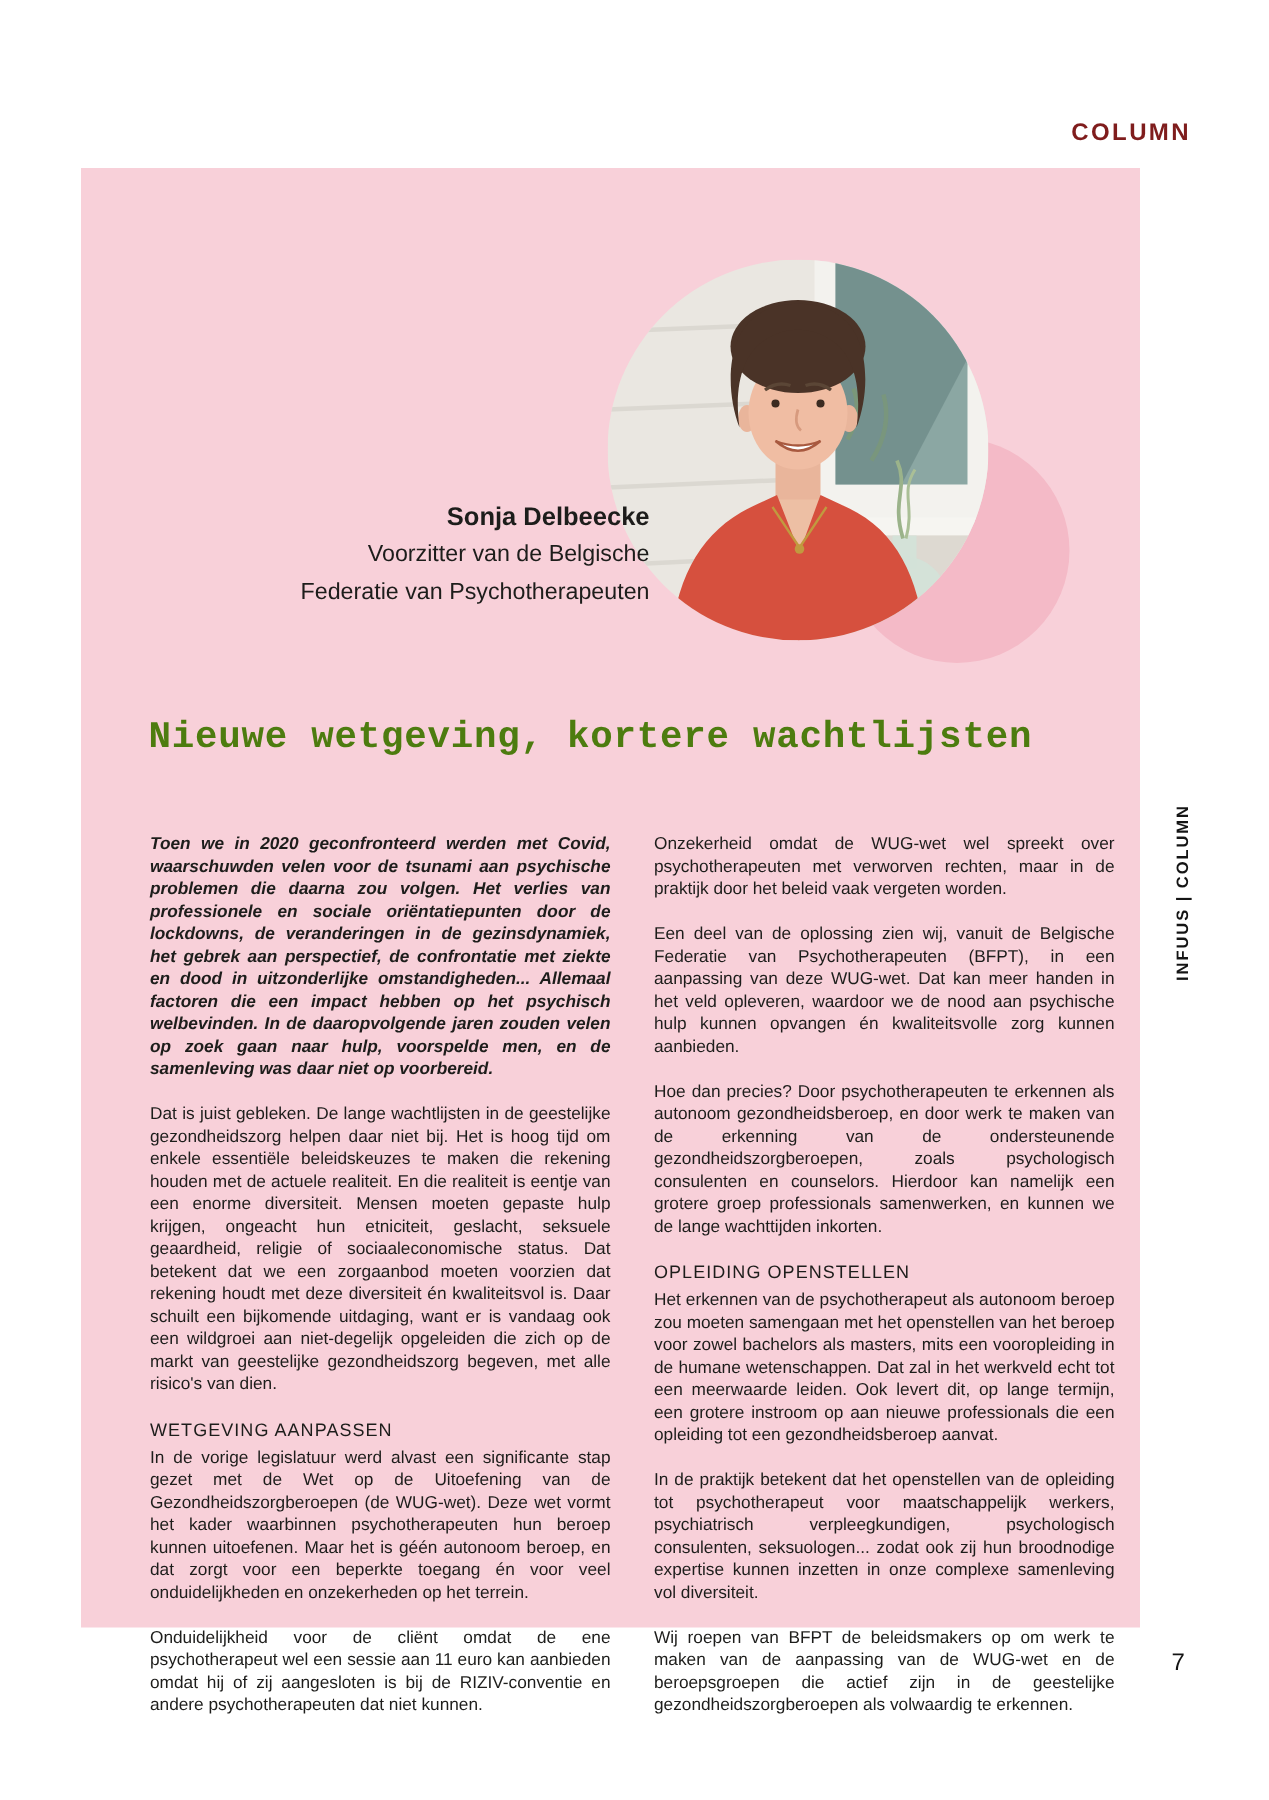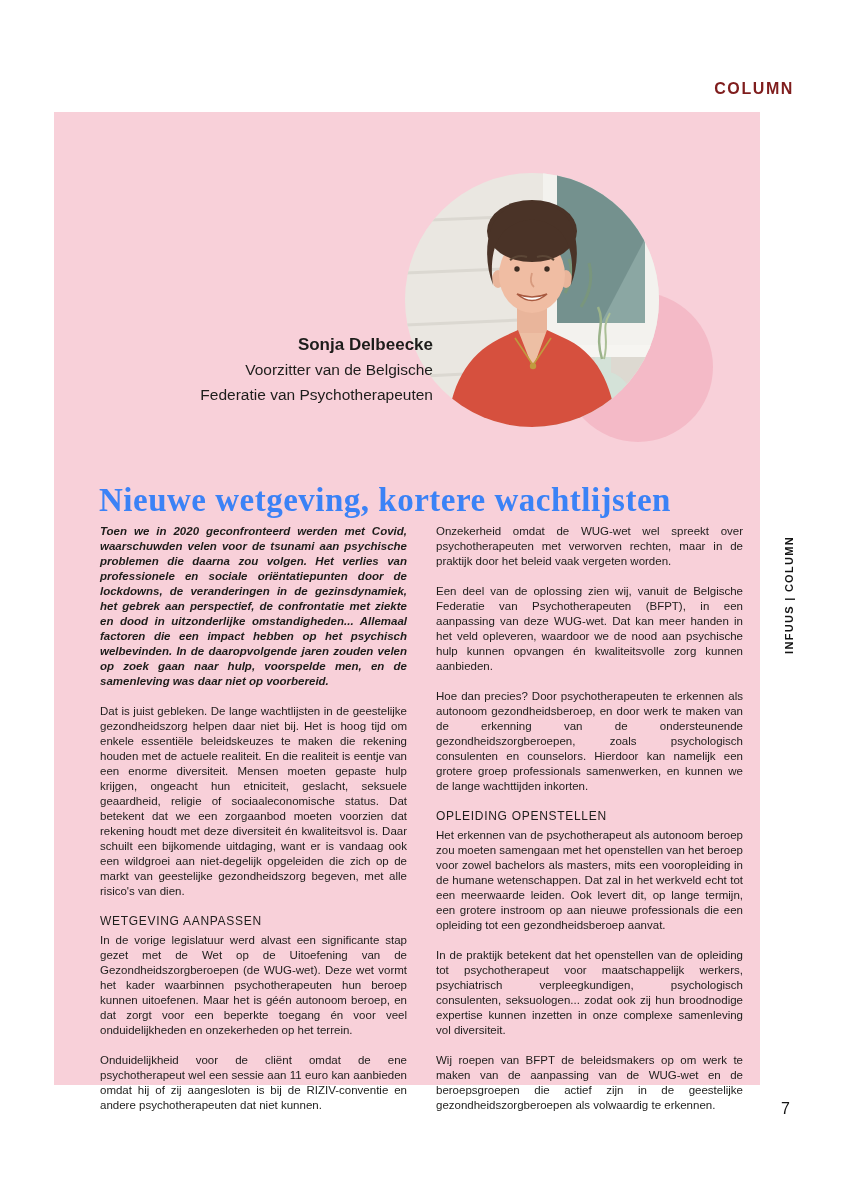--- a/index.html
+++ b/index.html
@@ -24,28 +24,28 @@
     position:absolute; left:405px; top:173px; width:254px; height:254px;
     border-radius:50%; overflow:hidden; z-index:3;
   }
   .author-block {
     position:absolute; top:332px; right:413px; text-align:right;
     font-size:15.5px; line-height:25px; z-index:4; white-space:nowrap;
   }
   .author-name { font-size:17px; font-weight:bold; }
   .article-title {
     position:absolute; left:99px; top:460px; z-index:4;
-    font-family:Liberation Serif, serif; font-weight:bold;
-    font-size:33px; color:#3b82f6; letter-spacing:0.5px; white-space:nowrap;
+    font-family:Liberation Mono, monospace; font-weight:bold;
+    font-size:25px; color:#4d7c0f; letter-spacing:0.5px; white-space:nowrap;
   }
   .columns {
     position:absolute; left:100px; top:524px; width:643px;
     display:flex; gap:29px; z-index:4;
   }
-  .col { width:307px; font-size:11.5px; line-height:15px; text-align:justify; }
+  .col { width:307px; font-size:11.5px; line-height:15px; text-align:justify;margin-top:32px; }
   .body-p { margin:0 0 15px 0; }
   .body-p.intro { font-weight:bold; font-style:italic; }
   .col-heading {
     font-size:12px; font-weight:normal; letter-spacing:0.7px;
     margin:0 0 4px 0; text-align:left;
   }
   .side-label {
     position:absolute; left:789px; top:595px;
     transform:translate(-50%,-50%) rotate(-90deg);
     font-size:11px; font-weight:bold; letter-spacing:1.3px;

